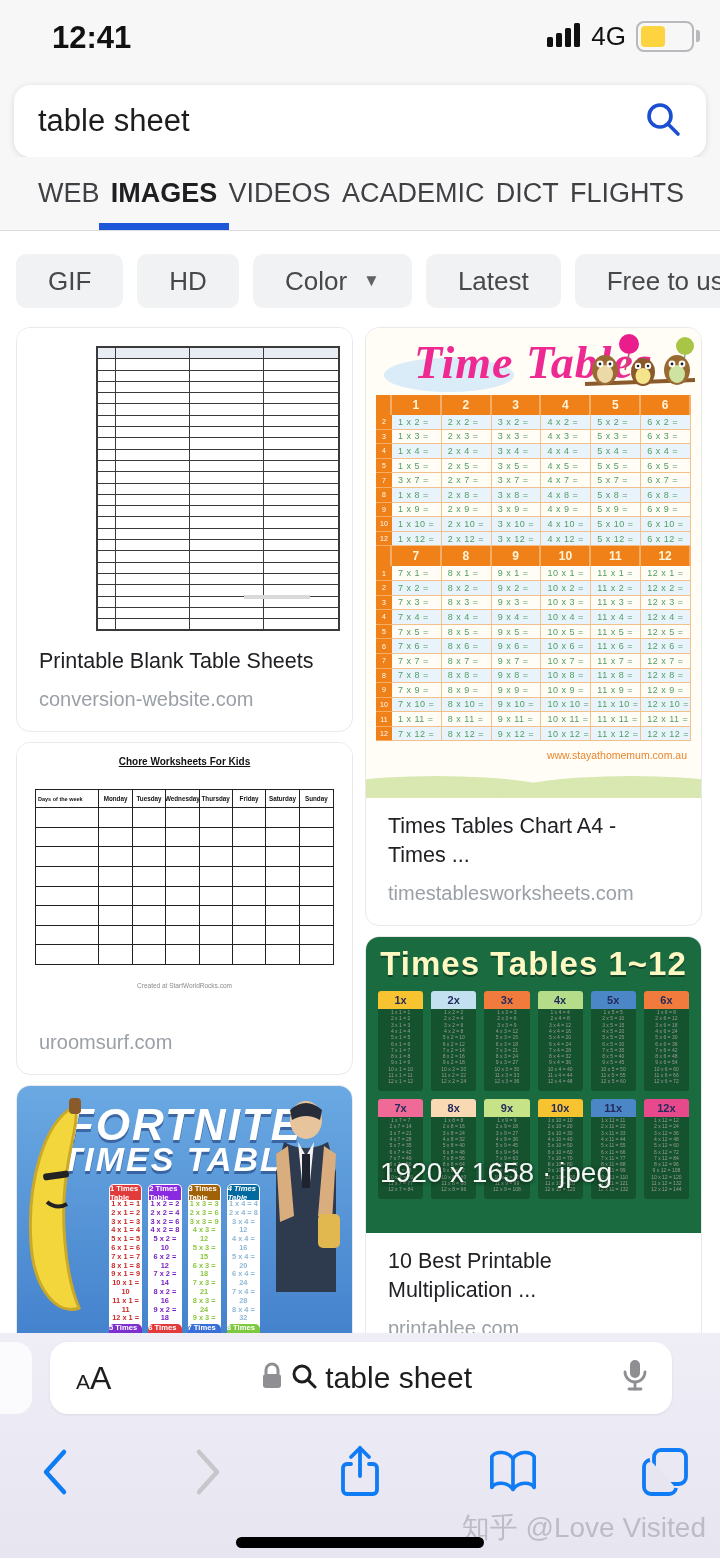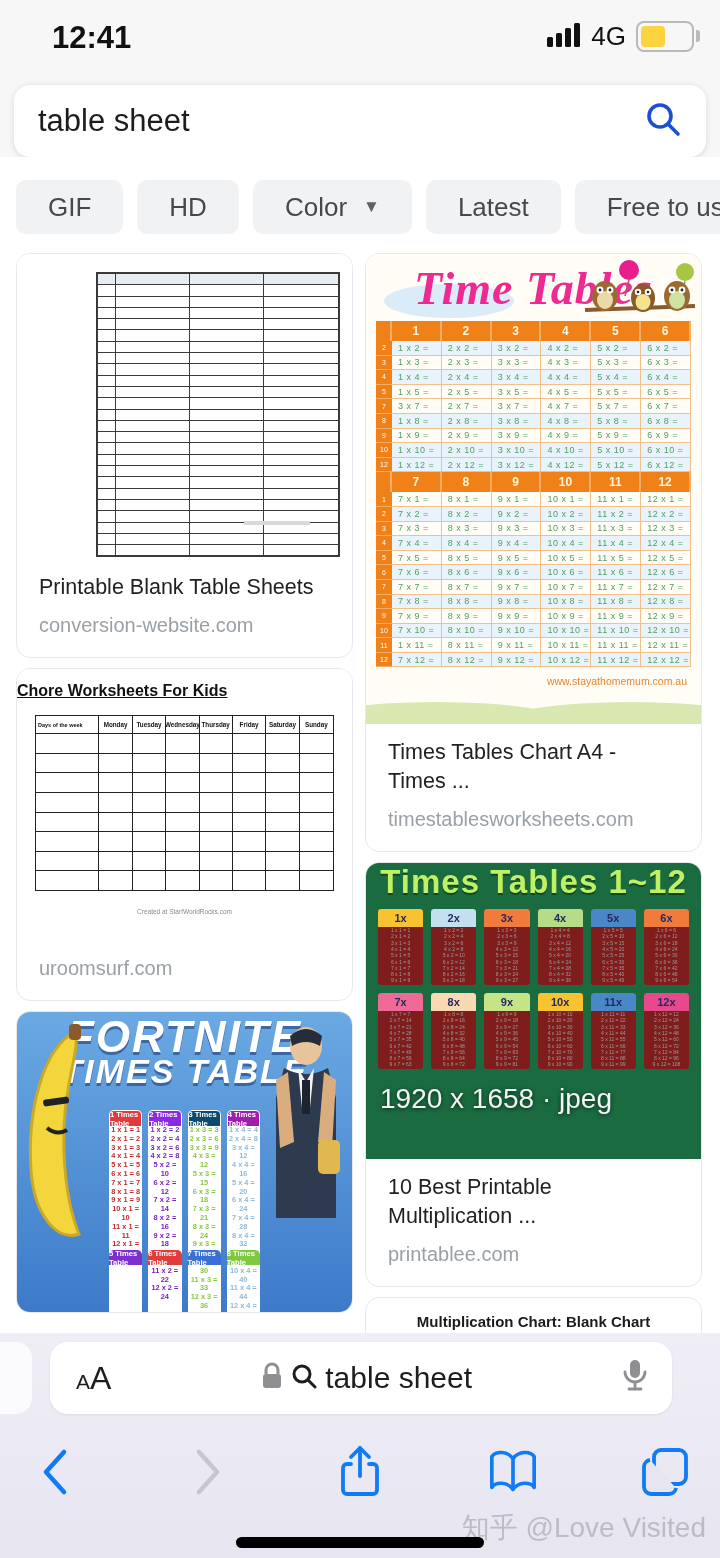--- a/index.html
+++ b/index.html
@@ -50,37 +50,37 @@
   .bt{position:absolute;left:79px;top:18px;width:240px;border:2px solid #3a3a3a;}
   .bt-row{display:grid;grid-template-columns:18px 1fr 1fr 1fr;height:10.3px;border-bottom:1.6px solid #3a3a3a;}
   .bt-row:last-child{border-bottom:none;}
   .bt-row.head{background:#e8edf3;}
   .bt-cell{border-right:1.6px solid #3a3a3a;}
   .bt-cell:last-child{border-right:none;}
   .bt-mark{position:absolute;right:42px;bottom:34px;width:66px;height:4px;background:#d9d9d9;}
 
   
   .thumb-chore{height:262px;position:relative;background:#fff;}
-  .ch-head{font-size:16px;font-weight:700;text-decoration:underline;text-align:left;padding-top:13px;color:#111;}
+  .ch-head{font-size:10px;font-weight:700;text-decoration:underline;text-align:center;padding-top:13px;color:#111;}
   .ch-table{position:absolute;left:18px;right:18px;top:46px;bottom:40px;border:1.6px solid #222;
             display:flex;flex-direction:column;}
   .ch-hrow{display:grid;grid-template-columns:1.9fr repeat(7,1fr);height:17px;border-bottom:1.8px solid #222;}
   .ch-hcell{font-size:6.3px;font-weight:700;display:flex;align-items:center;justify-content:center;
             border-right:1px solid #222;color:#111;overflow:hidden;}
   .ch-hcell:first-child{justify-content:flex-start;padding-left:2px;font-size:5.5px;}
   .ch-hcell:last-child{border-right:none;}
   .ch-brow{display:grid;grid-template-columns:1.9fr repeat(7,1fr);flex:1;border-bottom:1px solid #222;}
   .ch-brow:last-child{border-bottom:none;}
   .ch-bcell{border-right:1px solid #222;}
   .ch-bcell:last-child{border-right:none;}
   .ch-foot{position:absolute;bottom:16px;left:0;right:0;text-align:center;font-size:6.5px;color:#8a8a8a;}
 
   
   .thumb-ft{height:300px;position:relative;background:linear-gradient(180deg,#6aa9e2 0%,#3d7ac9 100%);overflow:hidden;}
-  .ft-t1{text-align:center;font-size:44px;font-weight:800;font-style:italic;color:#fff;
+  .ft-t1{margin-top:14px;text-align:center;font-size:44px;font-weight:800;font-style:italic;color:#fff;
          letter-spacing:2px;text-shadow:0 3px 0 rgba(25,55,115,.55);}
   .ft-t2{text-align:center;font-size:34px;font-weight:800;font-style:italic;color:#fff;margin-top:-10px;
          letter-spacing:2px;text-shadow:0 3px 0 rgba(25,55,115,.55);}
   .ft-tables{position:absolute;left:92px;right:92px;top:98px;display:flex;gap:6px;}
   .ft-tab{flex:1;background:#fff;border-radius:5px;overflow:hidden;border:1.5px solid rgba(255,255,255,.6);}
   .ft-tab-head{height:15px;color:#fff;font-size:7.6px;font-weight:800;display:flex;align-items:center;justify-content:center;}
   .ft-line{font-size:7.4px;line-height:8.8px;font-weight:700;text-align:center;}
   .ft-bottom{position:absolute;left:92px;right:92px;top:238px;display:flex;gap:6px;}
   .ft-blabel{flex:1;height:15px;border-radius:5px 5px 0 0;color:#fff;font-size:7.6px;font-weight:800;
              display:flex;align-items:center;justify-content:center;}
@@ -100,24 +100,24 @@
   .tt-row.alt{background:#e9f3fb;}
   .tt-lab{background:#f08119;color:#fff;font-size:7px;display:flex;align-items:center;justify-content:center;
           border-bottom:1px solid #f6ad66;}
   .tt-cell{font-size:9px;color:#4f9e63;display:flex;align-items:center;padding-left:6px;
            border-right:1px solid #f2c08a;border-bottom:1px solid #f2c08a;letter-spacing:.5px;}
   .tt-mark{text-align:right;font-size:10.5px;color:#e8862c;margin:8px 14px 0 0;}
   .tt-hill{position:absolute;width:260px;height:40px;background:#d8e8b0;border-radius:50%;bottom:-18px;}
 
   
   .thumb-g12{height:296px;position:relative;background:#1a6b40;overflow:hidden;}
-  .g12-title{text-align:center;font-size:33px;font-weight:800;color:#bef264;padding-top:0;
+  .g12-title{text-align:center;font-size:33px;font-weight:800;color:#fef9c3;padding-top:8px;
              text-shadow:0 2px 0 rgba(0,0,0,.35);letter-spacing:1px;}
   .g12-grid{display:grid;grid-template-columns:repeat(6,1fr);gap:8px;margin:8px 12px 0 12px;}
-  .g12-mini{background:#7f1d1d;border-radius:3px;overflow:hidden;height:76px;}
+  .g12-mini{background:#14532d;border-radius:3px;overflow:hidden;height:100px;}
   .g12-head{height:18px;display:flex;align-items:center;justify-content:center;
             font-size:11px;font-weight:800;color:#232a5c;}
   .g12-line{font-size:5px;line-height:6.3px;color:#9b9b98;text-align:center;}
   .g12-overlay{position:absolute;left:14px;bottom:44px;font-size:28px;color:rgba(255,255,255,.95);
                text-shadow:0 1px 4px rgba(0,0,0,.65);}
 
   
   .bottombar{position:absolute;left:0;top:1333px;width:720px;height:225px;
              background:linear-gradient(180deg,#efedf6 0%,#e7e5f0 100%);}
   .partial-tab{position:absolute;left:-20px;top:9px;width:52px;height:72px;background:#fbfbfd;border-radius:16px;}
@@ -165,20 +165,28 @@
       <span class="search-text">table sheet</span>
       <span>
         <svg width="38" height="38" viewBox="0 0 38 38" fill="none" stroke="#1b4fd1" stroke-width="3.6" stroke-linecap="round">
           <circle cx="16" cy="16" r="11"></circle>
             <line x1="24.5" y1="24.5" x2="34" y2="34"></line>
         </svg>
       </span>
     </div>
   </div>
 
+  <div class="tabbar">
+      <div class="tab">WEB</div>
+      <div class="tab active">IMAGES</div>
+      <div class="tab">VIDEOS</div>
+      <div class="tab">ACADEMIC</div>
+      <div class="tab">DICT</div>
+      <div class="tab">FLIGHTS</div>
+    </div>
 
   <div class="chips">
       <div class="chip">
         <span>GIF</span>
       </div>
       <div class="chip">
         <span>HD</span>
       </div>
       <div class="chip">
         <span>Color</span>
@@ -509,36 +517,36 @@
                 <div class="ft-line" style="color: rgb(122, 31, 191);">5 x 2 = 10</div>
                 <div class="ft-line" style="color: rgb(122, 31, 191);">6 x 2 = 12</div>
                 <div class="ft-line" style="color: rgb(122, 31, 191);">7 x 2 = 14</div>
                 <div class="ft-line" style="color: rgb(122, 31, 191);">8 x 2 = 16</div>
                 <div class="ft-line" style="color: rgb(122, 31, 191);">9 x 2 = 18</div>
                 <div class="ft-line" style="color: rgb(122, 31, 191);">10 x 2 = 20</div>
                 <div class="ft-line" style="color: rgb(122, 31, 191);">11 x 2 = 22</div>
                 <div class="ft-line" style="color: rgb(122, 31, 191);">12 x 2 = 24</div>
               </div>
               <div class="ft-tab">
-                <div class="ft-tab-head" style="background: #0c4a6e;">3 Times Table</div>
+                <div class="ft-tab-head" style="background: #a16207;">3 Times Table</div>
                 <div class="ft-line" style="color: rgb(139, 198, 63);">1 x 3 = 3</div>
                 <div class="ft-line" style="color: rgb(139, 198, 63);">2 x 3 = 6</div>
                 <div class="ft-line" style="color: rgb(139, 198, 63);">3 x 3 = 9</div>
                 <div class="ft-line" style="color: rgb(139, 198, 63);">4 x 3 = 12</div>
                 <div class="ft-line" style="color: rgb(139, 198, 63);">5 x 3 = 15</div>
                 <div class="ft-line" style="color: rgb(139, 198, 63);">6 x 3 = 18</div>
                 <div class="ft-line" style="color: rgb(139, 198, 63);">7 x 3 = 21</div>
                 <div class="ft-line" style="color: rgb(139, 198, 63);">8 x 3 = 24</div>
                 <div class="ft-line" style="color: rgb(139, 198, 63);">9 x 3 = 27</div>
                 <div class="ft-line" style="color: rgb(139, 198, 63);">10 x 3 = 30</div>
                 <div class="ft-line" style="color: rgb(139, 198, 63);">11 x 3 = 33</div>
                 <div class="ft-line" style="color: rgb(139, 198, 63);">12 x 3 = 36</div>
               </div>
               <div class="ft-tab">
-                <div class="ft-tab-head" style="background: #a21caf;">4 Times Table</div>
+                <div class="ft-tab-head" style="background: #0369a1; font-style: italic;">4 Times Table</div>
                 <div class="ft-line" style="color: rgb(143, 185, 216);">1 x 4 = 4</div>
                 <div class="ft-line" style="color: rgb(143, 185, 216);">2 x 4 = 8</div>
                 <div class="ft-line" style="color: rgb(143, 185, 216);">3 x 4 = 12</div>
                 <div class="ft-line" style="color: rgb(143, 185, 216);">4 x 4 = 16</div>
                 <div class="ft-line" style="color: rgb(143, 185, 216);">5 x 4 = 20</div>
                 <div class="ft-line" style="color: rgb(143, 185, 216);">6 x 4 = 24</div>
                 <div class="ft-line" style="color: rgb(143, 185, 216);">7 x 4 = 28</div>
                 <div class="ft-line" style="color: rgb(143, 185, 216);">8 x 4 = 32</div>
                 <div class="ft-line" style="color: rgb(143, 185, 216);">9 x 4 = 36</div>
                 <div class="ft-line" style="color: rgb(143, 185, 216);">10 x 4 = 40</div>

